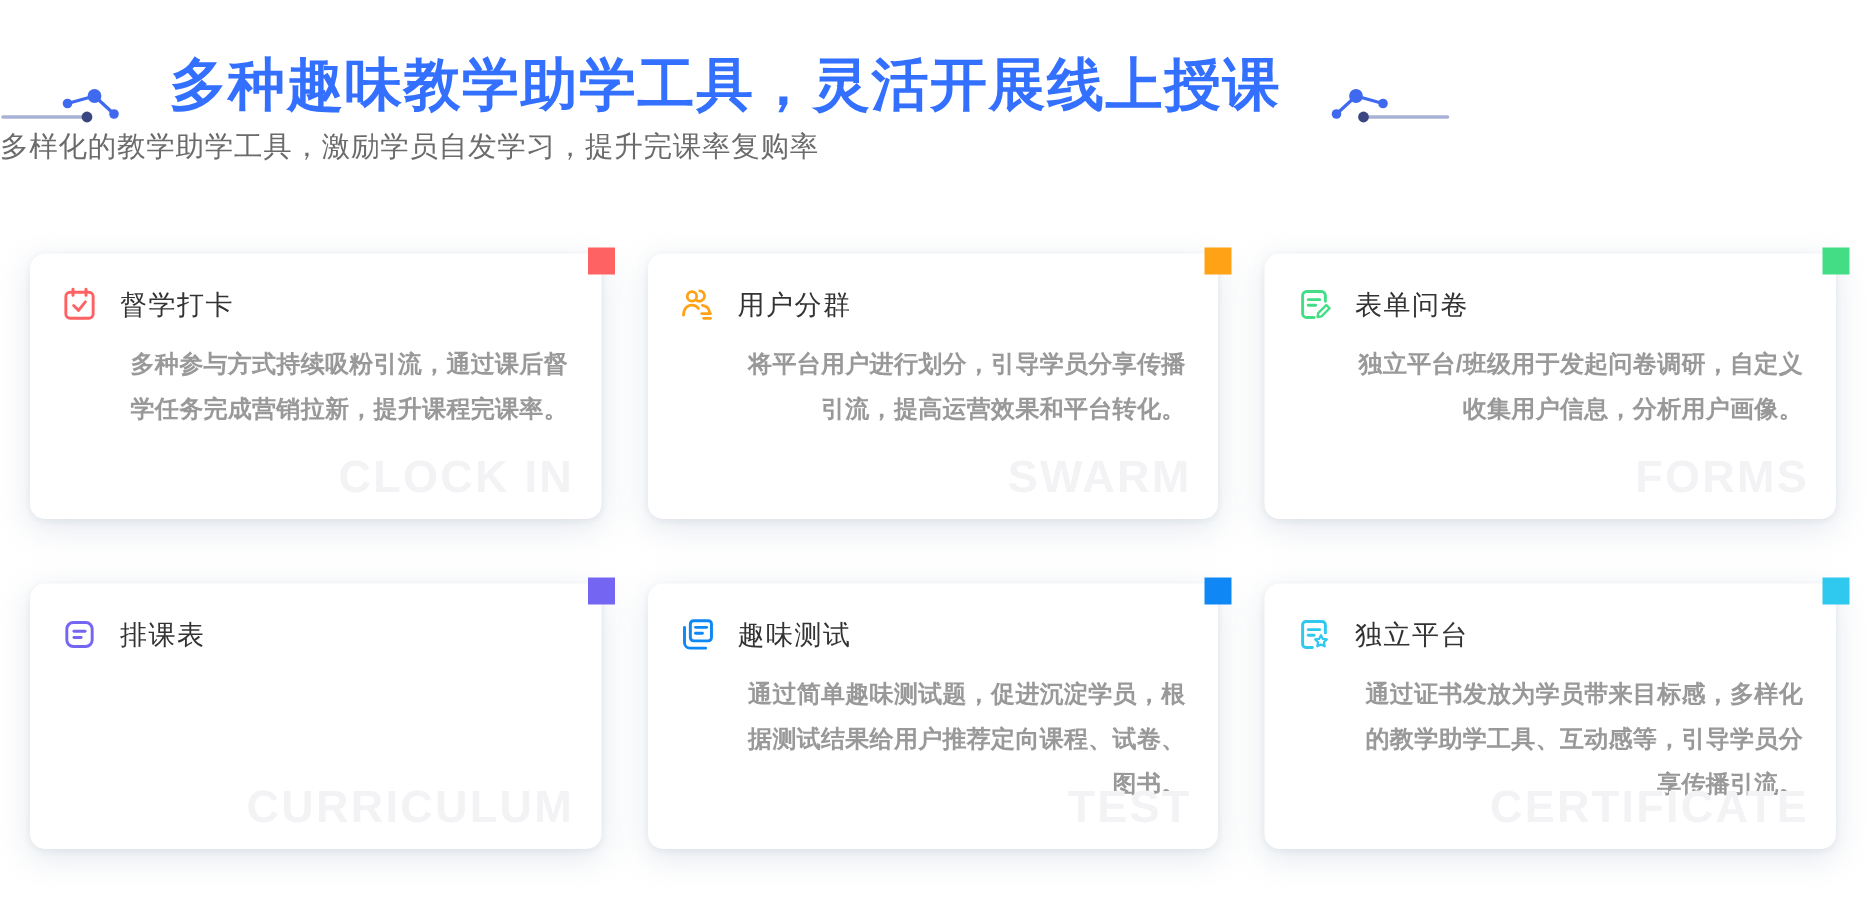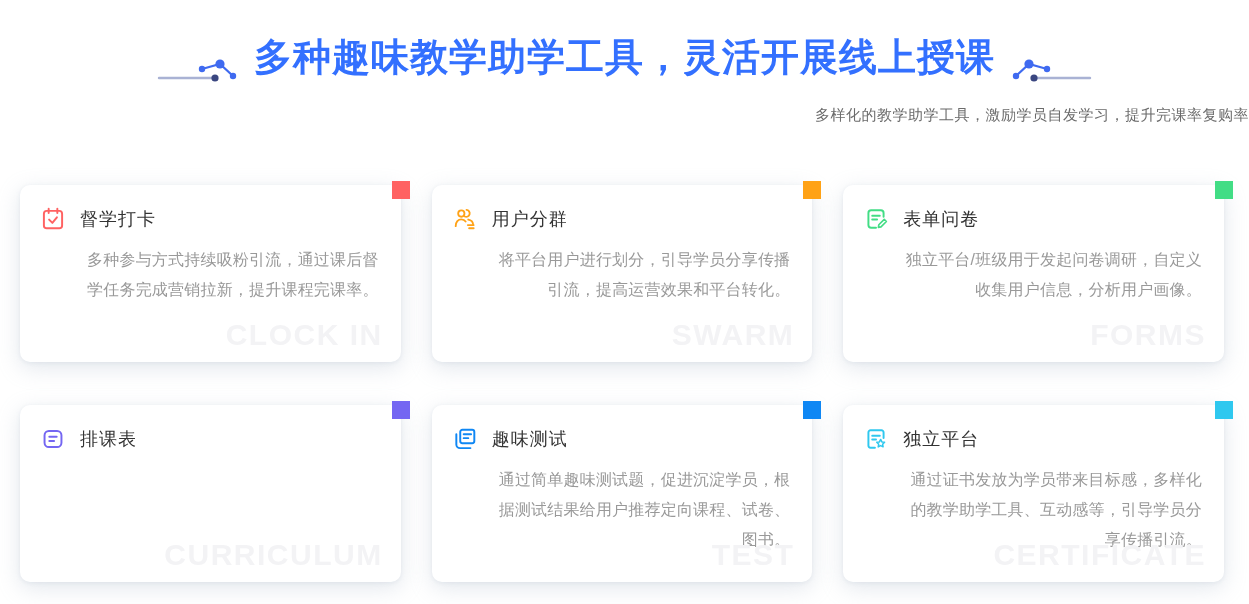--- a/index.html
+++ b/index.html
@@ -2,29 +2,29 @@
 <html><head>
 <meta charset="utf-8">
 <style>
   * { margin:0; padding:0; box-sizing:border-box; }
   html,body { width:1249px; height:604px; }
   body {
     font-family:"Liberation Sans","DejaVu Sans",sans-serif;
     background:#ffffff; overflow:hidden; position:relative;
   }
   .header { padding-top:30px; }
-  .heading-row { display:flex; justify-content:center; align-items:center; gap:12px; }
+  .heading-row { display:flex; align-items:center; gap:28px; }
   .page-title {
     font-size:38px; font-weight:bold; color:#3370ff;
     line-height:1.15; letter-spacing:1px; white-space:nowrap;
   }
   .deco { width:85px; height:42px; margin-top:14px; flex:0 0 auto; }
   .deco.flip { transform:scaleX(-1); }
   .page-subtitle {
-    margin-top:18px; text-align:right; font-size:15px; color:#6b6b6b;
+    margin-top:2px; text-align:left; font-size:19px; color:#6b6b6b;
     letter-spacing:0.5px; line-height:21px;
   }
   .cards-grid {
     margin-top:60px; padding:0 25px 0 20px;
     display:grid; grid-template-columns:repeat(3,1fr);
     column-gap:31px; row-gap:43px;
   }
   .card {
     position:relative; background:#ffffff; height:177px;
     border-radius:10px; padding:21px 18px 0 20px;
@@ -34,21 +34,21 @@
   .corner-badge {
     position:absolute; top:-4px; right:-9px;
     width:18px; height:18px; background:var(--accent);
   }
   .card-head { display:flex; align-items:center; gap:14px; }
   .icon { width:26px; height:26px; color:var(--accent); flex:0 0 auto; }
   .icon svg { width:26px; height:26px; display:block; }
   .card-title { font-size:18px; font-weight:normal; color:#333333; letter-spacing:1px; }
   .card-desc {
     margin:13px 4px 0 40px; font-size:16px; color:#999999;
-    line-height:30px; letter-spacing:0.2px;
+    line-height:30px; letter-spacing:0.2px;font-weight:bold;
   }
   .watermark {
     position:absolute; right:18px; bottom:10px;
     font-size:30px; font-weight:bold; letter-spacing:1.5px;
     color:#f3f3f5; white-space:nowrap; user-select:none;
   }
   .symbol-defs { position:absolute; width:0; height:0; overflow:hidden; }
 </style>
 </head>
 <body>

